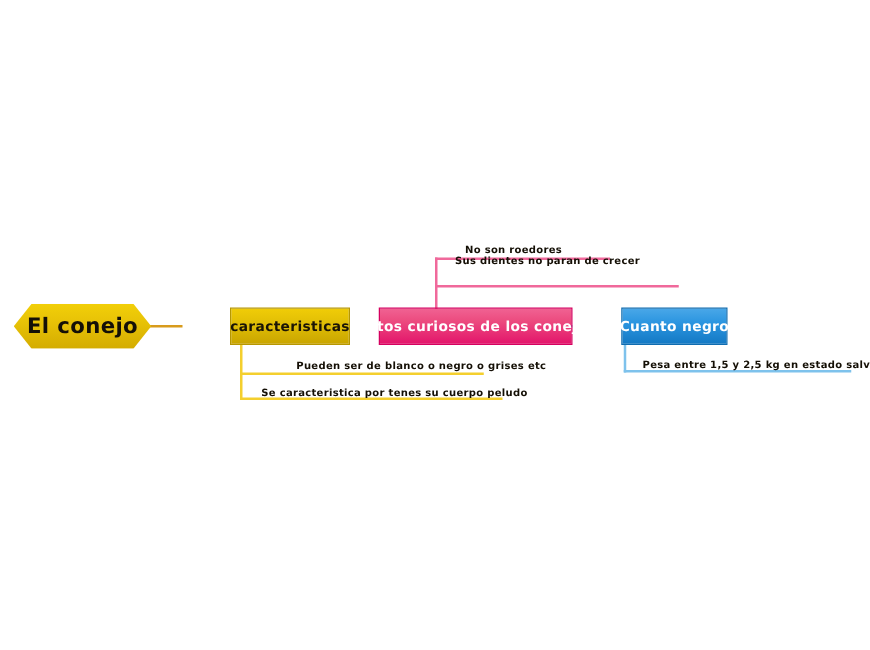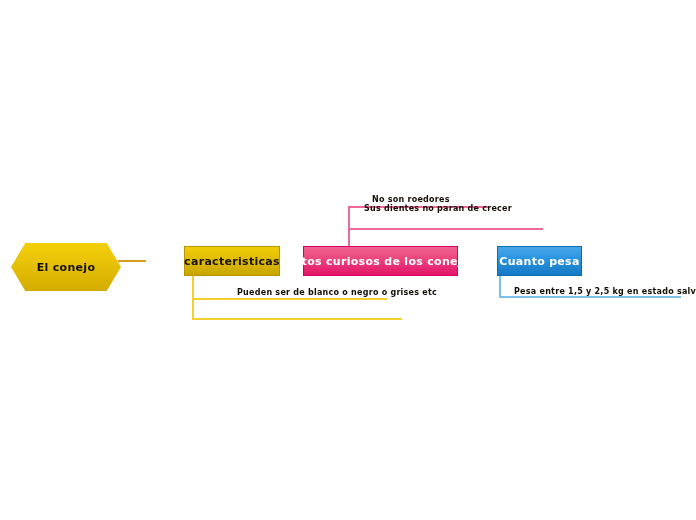--- a/index.html
+++ b/index.html
@@ -27,24 +27,24 @@
     font-weight: bold;
     white-space: nowrap;
     letter-spacing: 0.3px;
   }
 
   
   #root-node {
     left: 11px;
     top: 243px;
     width: 110px;
-    height: 48px;
+    height: 36px;
     background: linear-gradient(180deg, #f2cf08 0%, #e8c307 38%, #d4ac00 100%);
     color: #141007;
-    font-size: 11px;
+    font-size: 17px;
     clip-path: polygon(13% 0%, 87% 0%, 100% 50%, 87% 100%, 13% 100%, 0% 50%);
   }
 
   
   .rect-node {
     border-style: solid;
     border-width: 1px;
     margin-left: 40px;
   }
   #node-caracteristicas {
@@ -200,24 +200,25 @@
 
   <div class="stroke-v blue-line" id="blue-riser"></div>
   <div class="stroke-h blue-line" id="blue-underline-1"></div>
 
   <div class="node" id="root-node">El conejo</div>
 
   <div class="node rect-node" id="node-caracteristicas">caracteristicas</div>
 
   <div class="node rect-node" id="node-datos">Datos curiosos de los conejos</div>
 
-  <div class="node rect-node" id="node-cuanto">Cuanto pesa</div>
+  <div class="node rect-node" id="node-cuanto">Cuanto negro</div>
 
   <div class="leaf-label" id="leaf-no-roedores">No son roedores</div>
 
   <div class="leaf-label" id="leaf-dientes">Sus dientes no paran de crecer</div>
 
   <div class="leaf-label" id="leaf-colores">Pueden ser de blanco o negro o grises etc</div>
 
+  <div class="leaf-label" id="leaf-peludo">Se caracteristica por tenes su cuerpo peludo</div>
 
   <div class="leaf-label" id="leaf-peso">Pesa entre 1,5 y 2,5 kg en estado salvaje</div>
 
 </div>
 
 </body></html>

